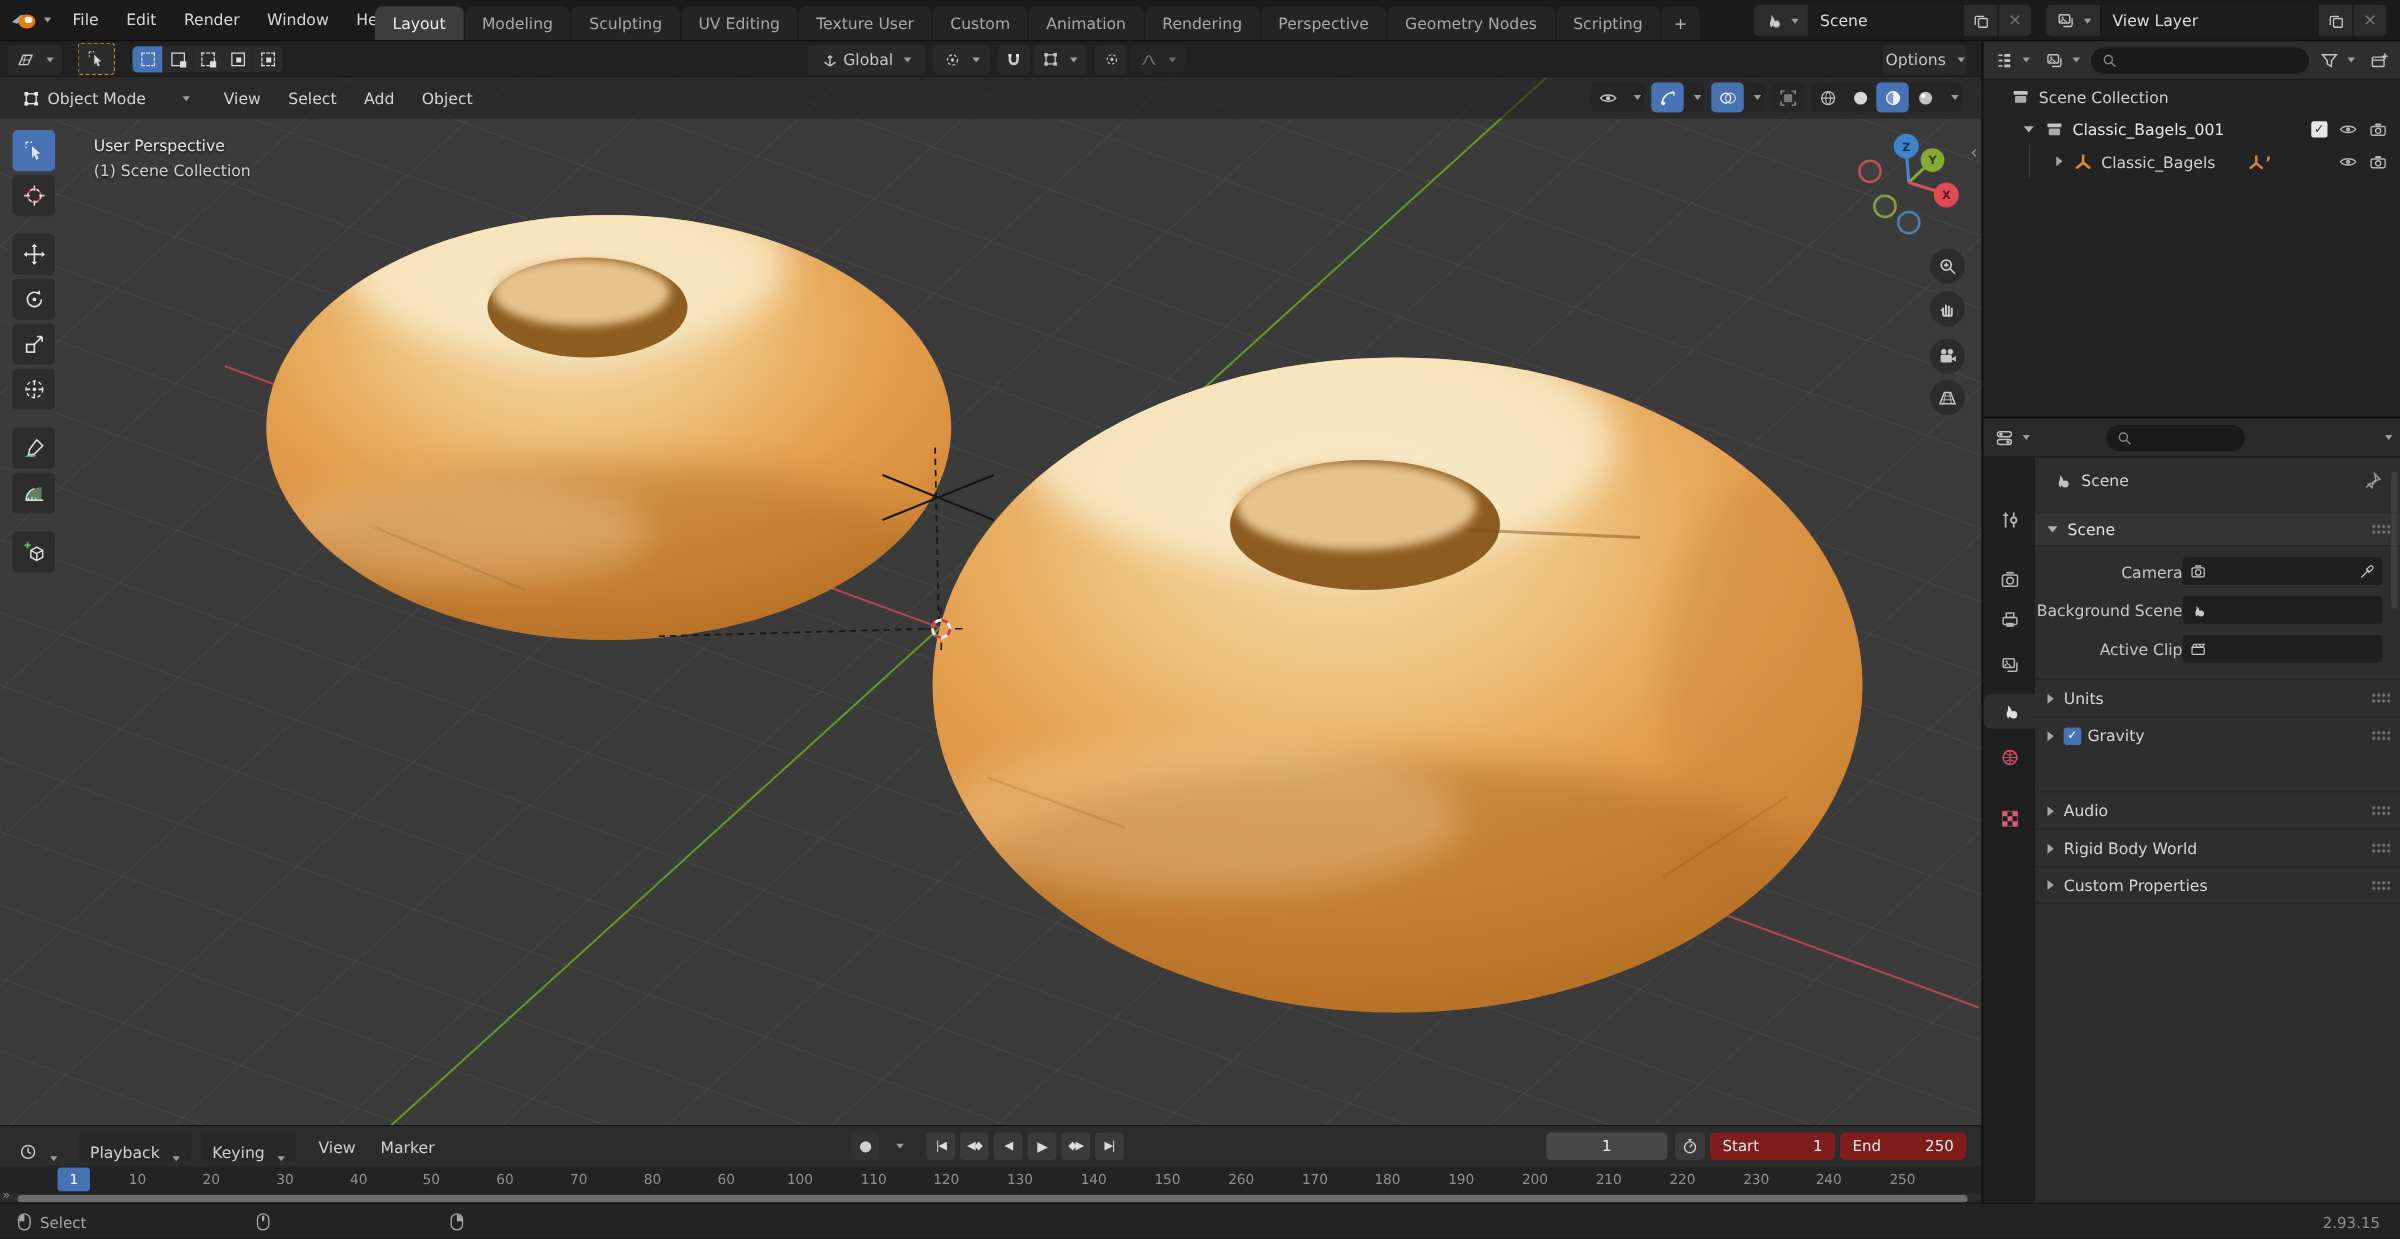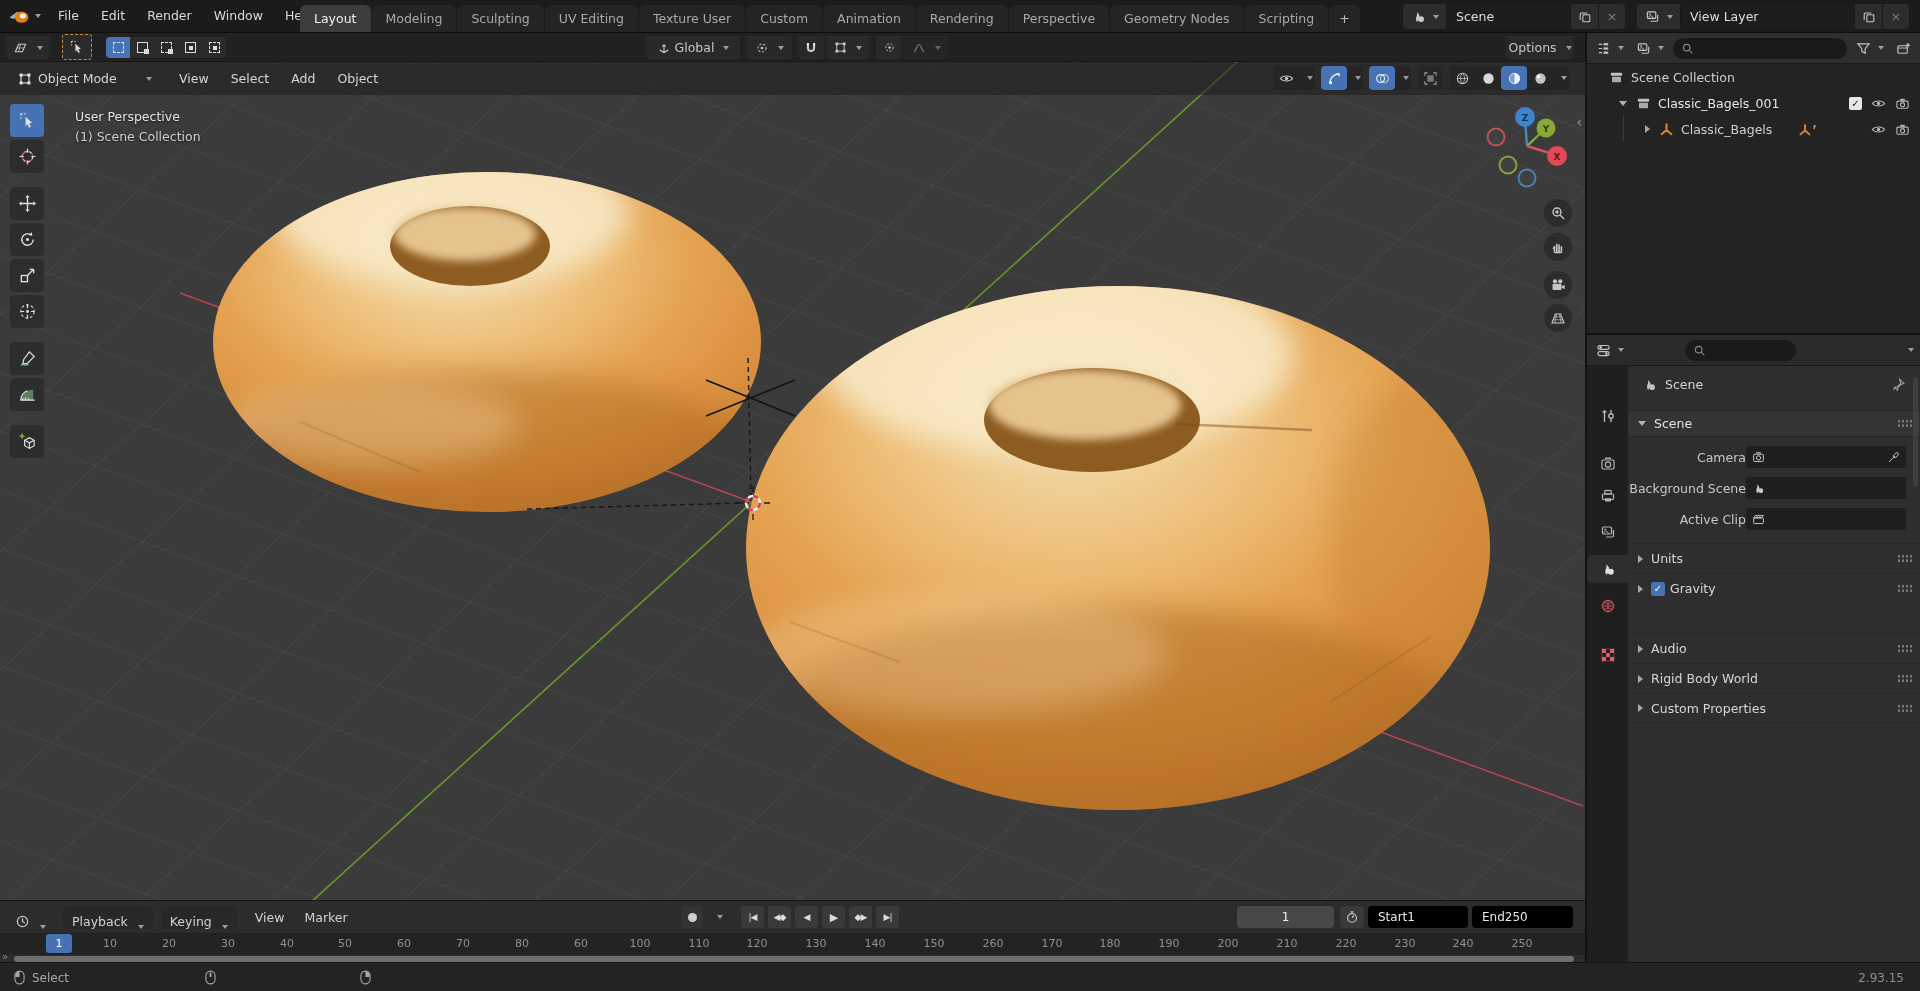--- a/index.html
+++ b/index.html
@@ -89,21 +89,21 @@
     padding:0 9px; gap:5px; color:#d2d2d2; margin-right:8px; }
   .tl-menu { padding:0 10px; color:#d2d2d2; }
   #tl-controls { position:absolute; left:681px; top:5px; display:flex; align-items:center; gap:4px; }
   .ctl-btn { width:23px; height:22px; background:#3a3a3a; border-radius:3px; color:#dcdcdc;
     display:flex; align-items:center; justify-content:center; font-size:9px; letter-spacing:-1px; }
   .ctl-rec { background:#333; border-radius:3px; width:22px; }
   .ctl-rec span { width:9px; height:9px; border-radius:50%; background:#cfcfcf; display:block; letter-spacing:0;}
   .ctl-caret { width:20px; background:transparent; }
   .tl-field { position:absolute; top:5px; height:22px; border-radius:4px; background:#484848;
     display:flex; align-items:center; justify-content:center; color:#f0f0f0; font-size:12px; }
-  .tl-startend { background:#000000; justify-content:flex-start; padding:0 10px; color:#e8e8e8; }
+  .tl-startend { background:#7f1d1d; justify-content:space-between; padding:0 10px; color:#e8e8e8; }
   #tl-ruler { position:absolute; left:0; top:32px; width:100%; height:22px; background:#232323; }
   .tick { position:absolute; top:4px; transform:translateX(-50%); color:#909090; font-size:11px; }
   #cur-frame { position:absolute; left:46px; top:1px; width:26px; height:19px; background:#4772b3;
     border-radius:3px; color:#fff; font-size:11px; display:flex; align-items:center; justify-content:center; }
   #tl-scroll { position:absolute; left:14px; top:55px; width:1560px; height:6px; background:#6e6e6e; border-radius:3px; }
   #tl-chevrons { position:absolute; left:2px; top:50px; color:#8a8a8a; font-size:10px; }
   #tl-dot { position:absolute; left:31px; top:55px; width:6px; height:6px; border-radius:50%; background:#9a9a9a; }
 
   
   #statusbar { position:absolute; left:0; top:962px; width:1920px; height:29px; background:#232323;

